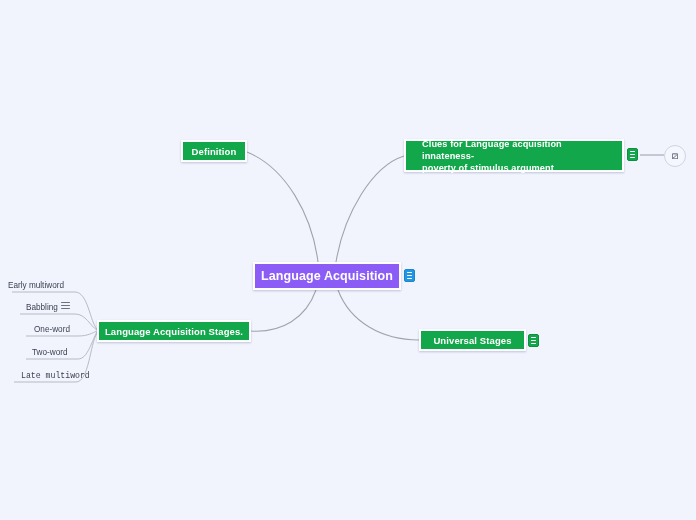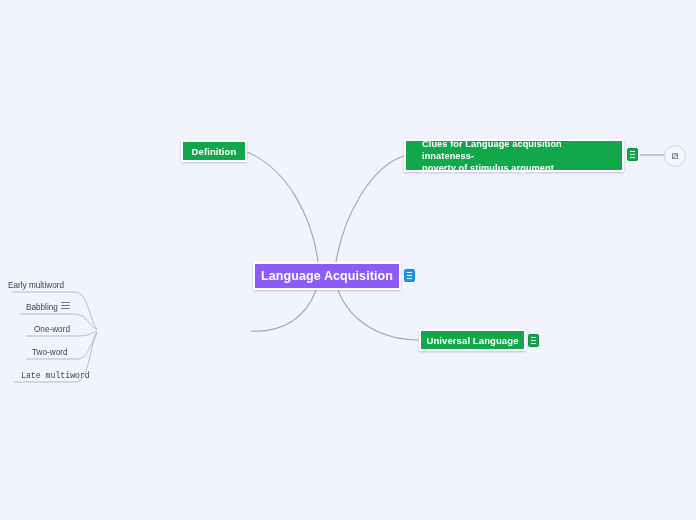--- a/index.html
+++ b/index.html
@@ -217,34 +217,37 @@
   </div>
   <span class="note-icon green" id="note-clues">
     <i></i>
     <i></i>
     <i></i>
   </span>
   <div id="badge-circle">
     <span>⚂</span>
   </div>
 
+  <div class="node green" id="node-stages">
+    <span>Language Acquisition Stages.</span>
+  </div>
 
   <span class="leaf" id="leaf-0">Early multiword</span>
   <span class="leaf" id="leaf-1">Babbling</span>
   <span class="note-icon-gray" id="note-babbling">
     <i></i>
     <i></i>
     <i></i>
   </span>
   <span class="leaf" id="leaf-2">One-word</span>
   <span class="leaf" id="leaf-3">Two-word</span>
   <span class="leaf" id="leaf-4">Late multiword</span>
 
   <div class="node green" id="node-universal">
-    <span>Universal Language</span>
+    <span>Universal Stages</span>
   </div>
   <span class="note-icon green" id="note-universal">
     <i></i>
     <i></i>
     <i></i>
   </span>
 
 </div>
 
 </body></html>

